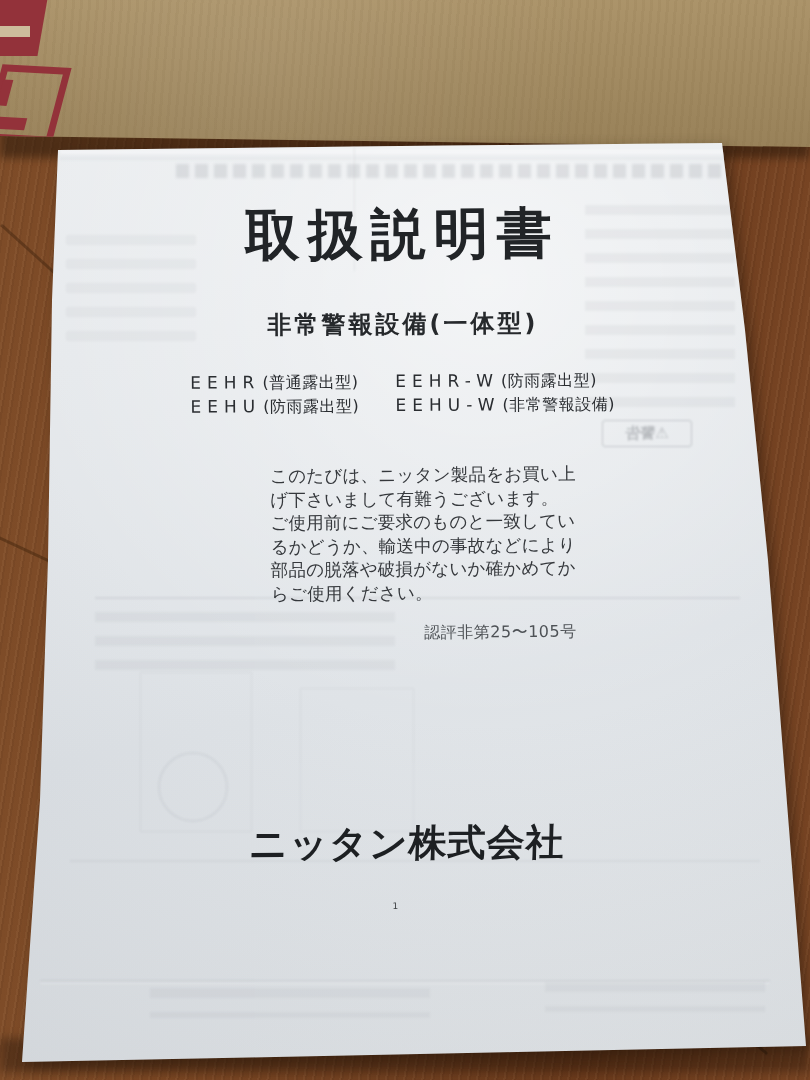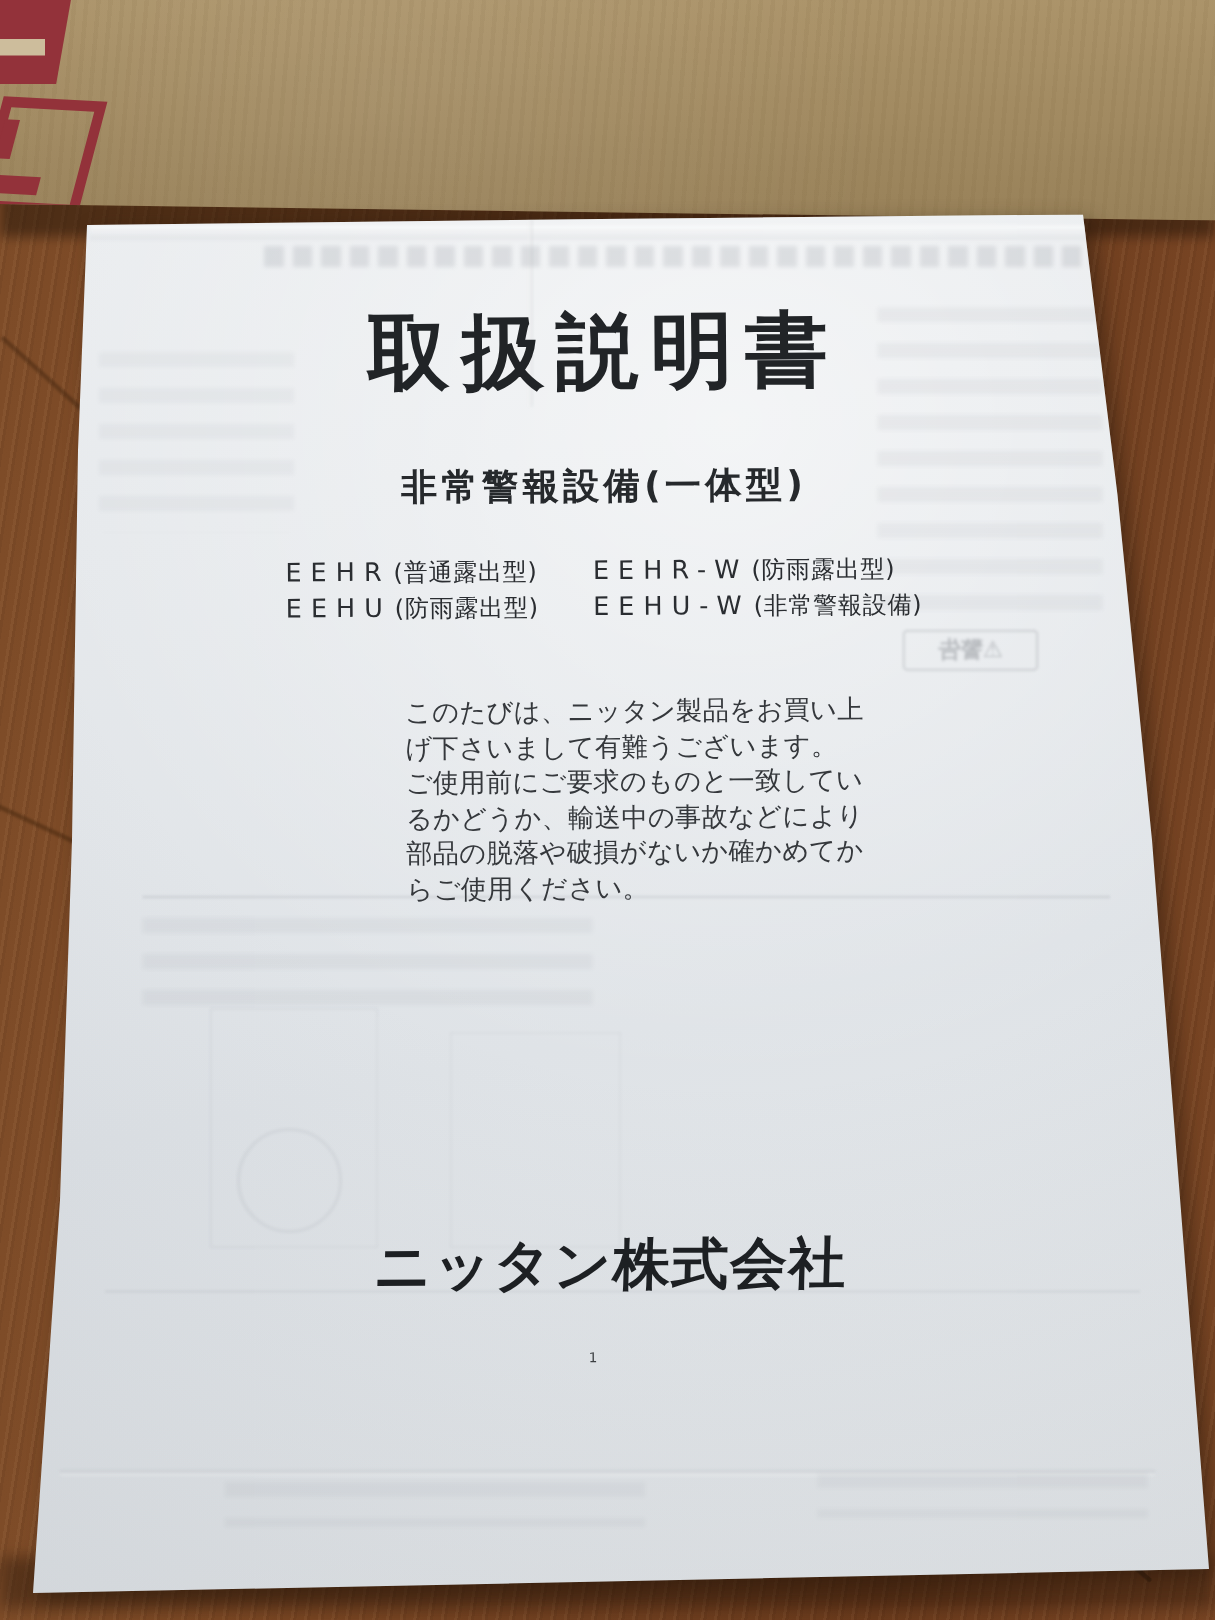--- a/index.html
+++ b/index.html
@@ -183,20 +183,21 @@
         <div class="greeting">
           <div>このたびは、ニッタン製品をお買い上</div>
           <div>げ下さいまして有難うございます。</div>
           <div>ご使用前にご要求のものと一致してい</div>
           <div>るかどうか、輸送中の事故などにより</div>
           <div>部品の脱落や破損がないか確かめてか</div>
           <div>らご使用ください。</div>
         </div>
 
         <div class="cert">
+          <div>認評非第25〜105号</div>
         </div>
 
         <div class="company">ニッタン株式会社</div>
 
         <div class="pageno">1</div>
 
       </div>
     </div>
   </div>
 

